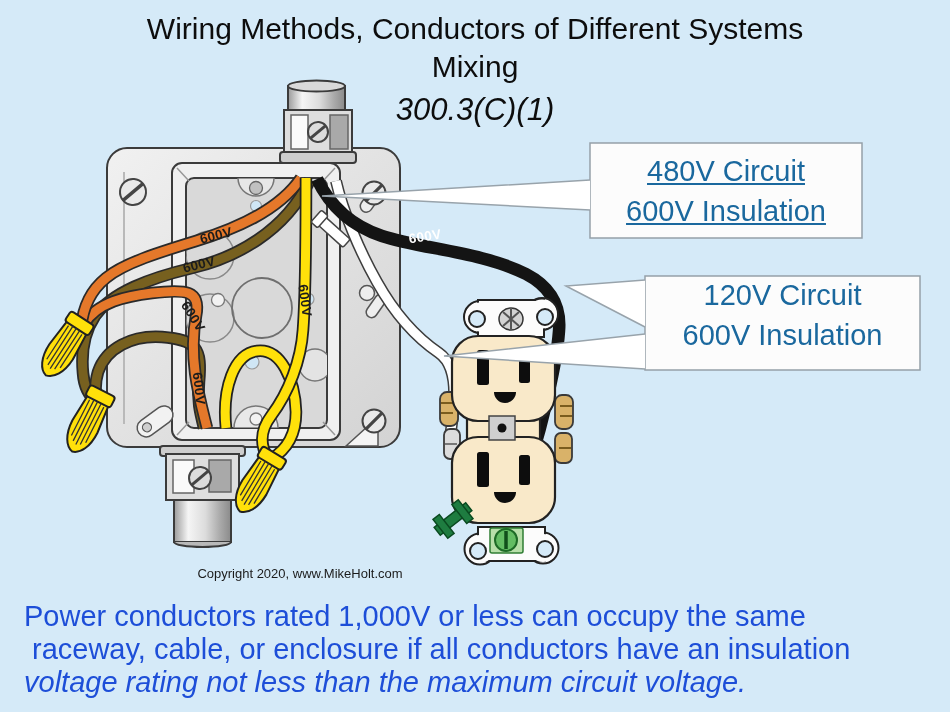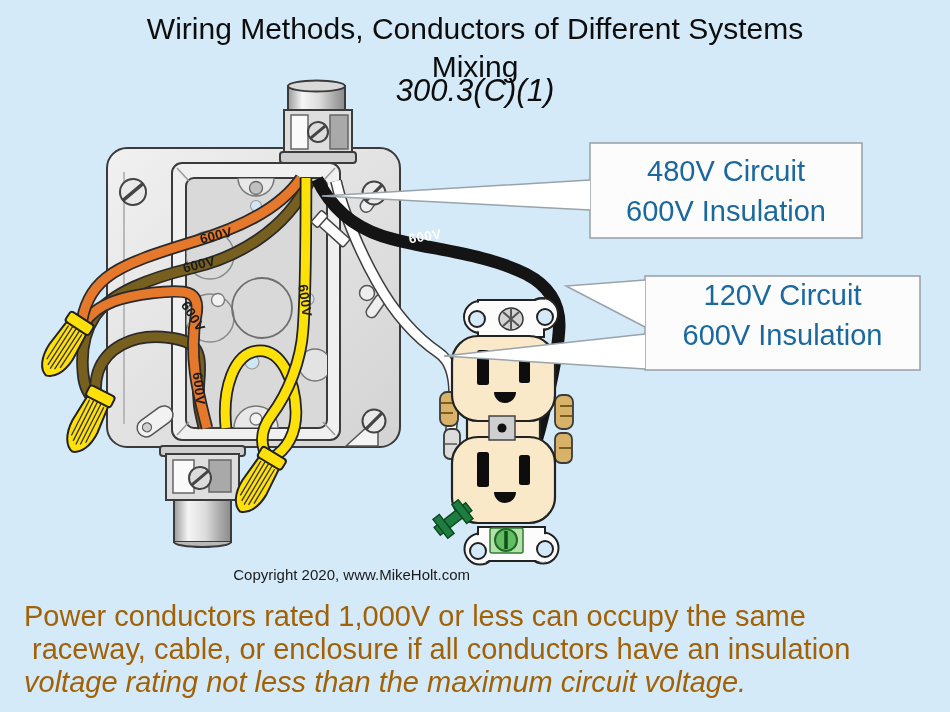--- a/index.html
+++ b/index.html
@@ -13,22 +13,22 @@
   .title-code{font-style:italic;font-size:31px;}
   .callout-text{
     display:flex;flex-direction:column;justify-content:center;align-items:center;
     color:#1a689e;font-size:29px;line-height:40px;text-align:center;white-space:nowrap;
   }
   .wlabel{
     width:46px;text-align:center;font-size:13.5px;font-weight:700;color:#1c1c1c;
     letter-spacing:.3px;white-space:nowrap;
   }
   .wlabel.on-black{color:#ffffff;}
-  .caption-line{left:24px;color:#a16207;font-size:29px;white-space:nowrap;}
-  .copyright{width:340px;left:130px;top:566px;text-align:right;font-size:15px;color:#1b1b1b;white-space:nowrap;}
+  .caption-line{left:24px;color:#1d4ed8;font-size:29px;white-space:nowrap;}
+  .copyright{width:340px;left:130px;top:566px;text-align:center;font-size:13px;color:#1b1b1b;white-space:nowrap;}
   svg{display:block;}
 </style>
 </head>
 <body>
 
 <div id="stage">
 
   <svg class="abs" style="left:0;top:0;" width="950" height="712" viewBox="0 0 950 712">
     <defs>
       <linearGradient id="gradBox" x1="0" y1="0" x2="1" y2="1">
@@ -251,23 +251,23 @@
     <g>
       <rect x="645" y="276" width="275" height="94" fill="#fcfcfc" stroke="#95a0a8" stroke-width="1.5"></rect>
     </g>
     <path d="M590,180 L322,196 L590,210" fill="#ffffff" stroke="#98a3ab" stroke-width="1.5"></path>
     <path d="M645,280 L566,286 L645,327" fill="#ffffff" stroke="#98a3ab" stroke-width="1.5"></path>
     <path d="M645,334 L444,356 L645,369" fill="#ffffff" stroke="#98a3ab" stroke-width="1.5"></path>
   </svg>
 
   <div class="abs title-line" style="top:12px;">Wiring Methods, Conductors of Different Systems</div>
   <div class="abs title-line" style="top:50px;">Mixing</div>
-  <div class="abs title-line title-code" style="top:73px;">300.3(C)(1)</div>
-
-  <div class="abs callout-text" style="left:590px;top:143px;width:272px;height:95px;">
+  <div class="abs title-line title-code" style="top:92px;">300.3(C)(1)</div>
+
+  <div class="abs callout-text" style="left:590px;top:143px;width:272px;height:95px;text-decoration:underline;">
     <span>480V Circuit</span>
     <span>600V Insulation</span>
   </div>
   <div class="abs callout-text" style="left:645px;top:276px;width:275px;height:78px;">
     <span>120V Circuit</span>
     <span>600V Insulation</span>
   </div>
 
   <div class="abs wlabel" style="left:193px;top:228px;transform:rotate(-14deg);">600V</div>
   <div class="abs wlabel" style="left:176px;top:257px;transform:rotate(-14deg);">600V</div>

